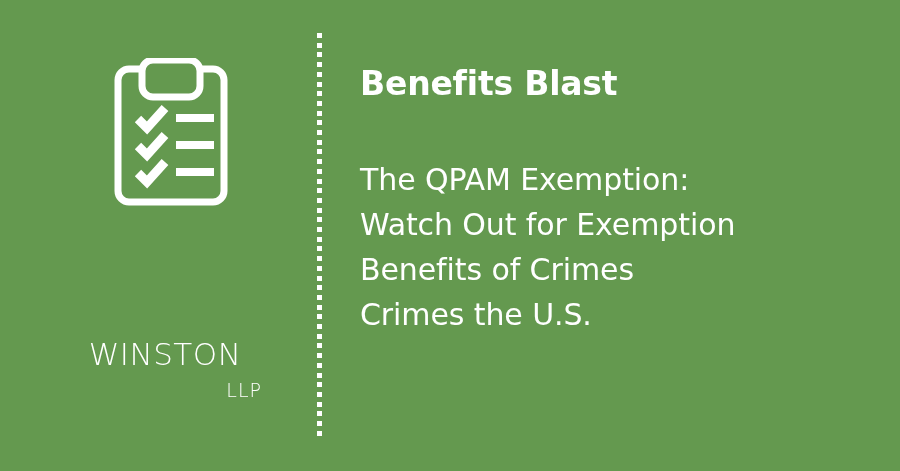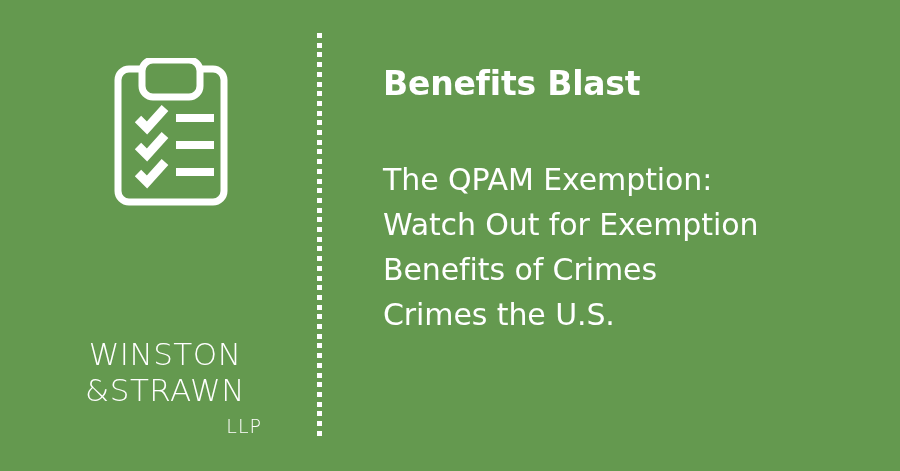--- a/index.html
+++ b/index.html
@@ -95,21 +95,21 @@
     position: absolute;
     left: 0;
     width: 5px;
     height: 5px;
     background: #ffffff;
   }
 
   
   #right-panel {
     position: absolute;
-    left: 383px;
+    left: 360px;
     top: 0;
     width: 500px;
     height: 371px;
   }
 
   #eyebrow-title {
     position: absolute;
     left: 0;
     top: 64px;
     font-family: "DejaVu Sans", sans-serif;
@@ -161,21 +161,20 @@
         <rect x="64" y="83" width="38" height="8" fill="#ffffff"></rect>
 
         <path d="M 26 115 L 35 124 L 53 104" fill="none" stroke="#ffffff" stroke-width="9" stroke-linecap="butt" stroke-linejoin="miter"></path>
 
         <rect x="64" y="110" width="38" height="8" fill="#ffffff"></rect>
       </svg>
     </div>
 
     <div id="firm-logo">
       <span class="logo-line" id="logo-line-1">WINSTON</span>
-      <span class="logo-line" id="logo-line-2">&amp;STRAWN</span>
       <span id="logo-llp">LLP</span>
     </div>
 
   </div>
 
   <div id="dotted-divider">
       <span class="dot" style="top: 0px;"></span>
       <span class="dot" style="top: 9.7px;"></span>
       <span class="dot" style="top: 19.4px;"></span>
       <span class="dot" style="top: 29.1px;"></span>

